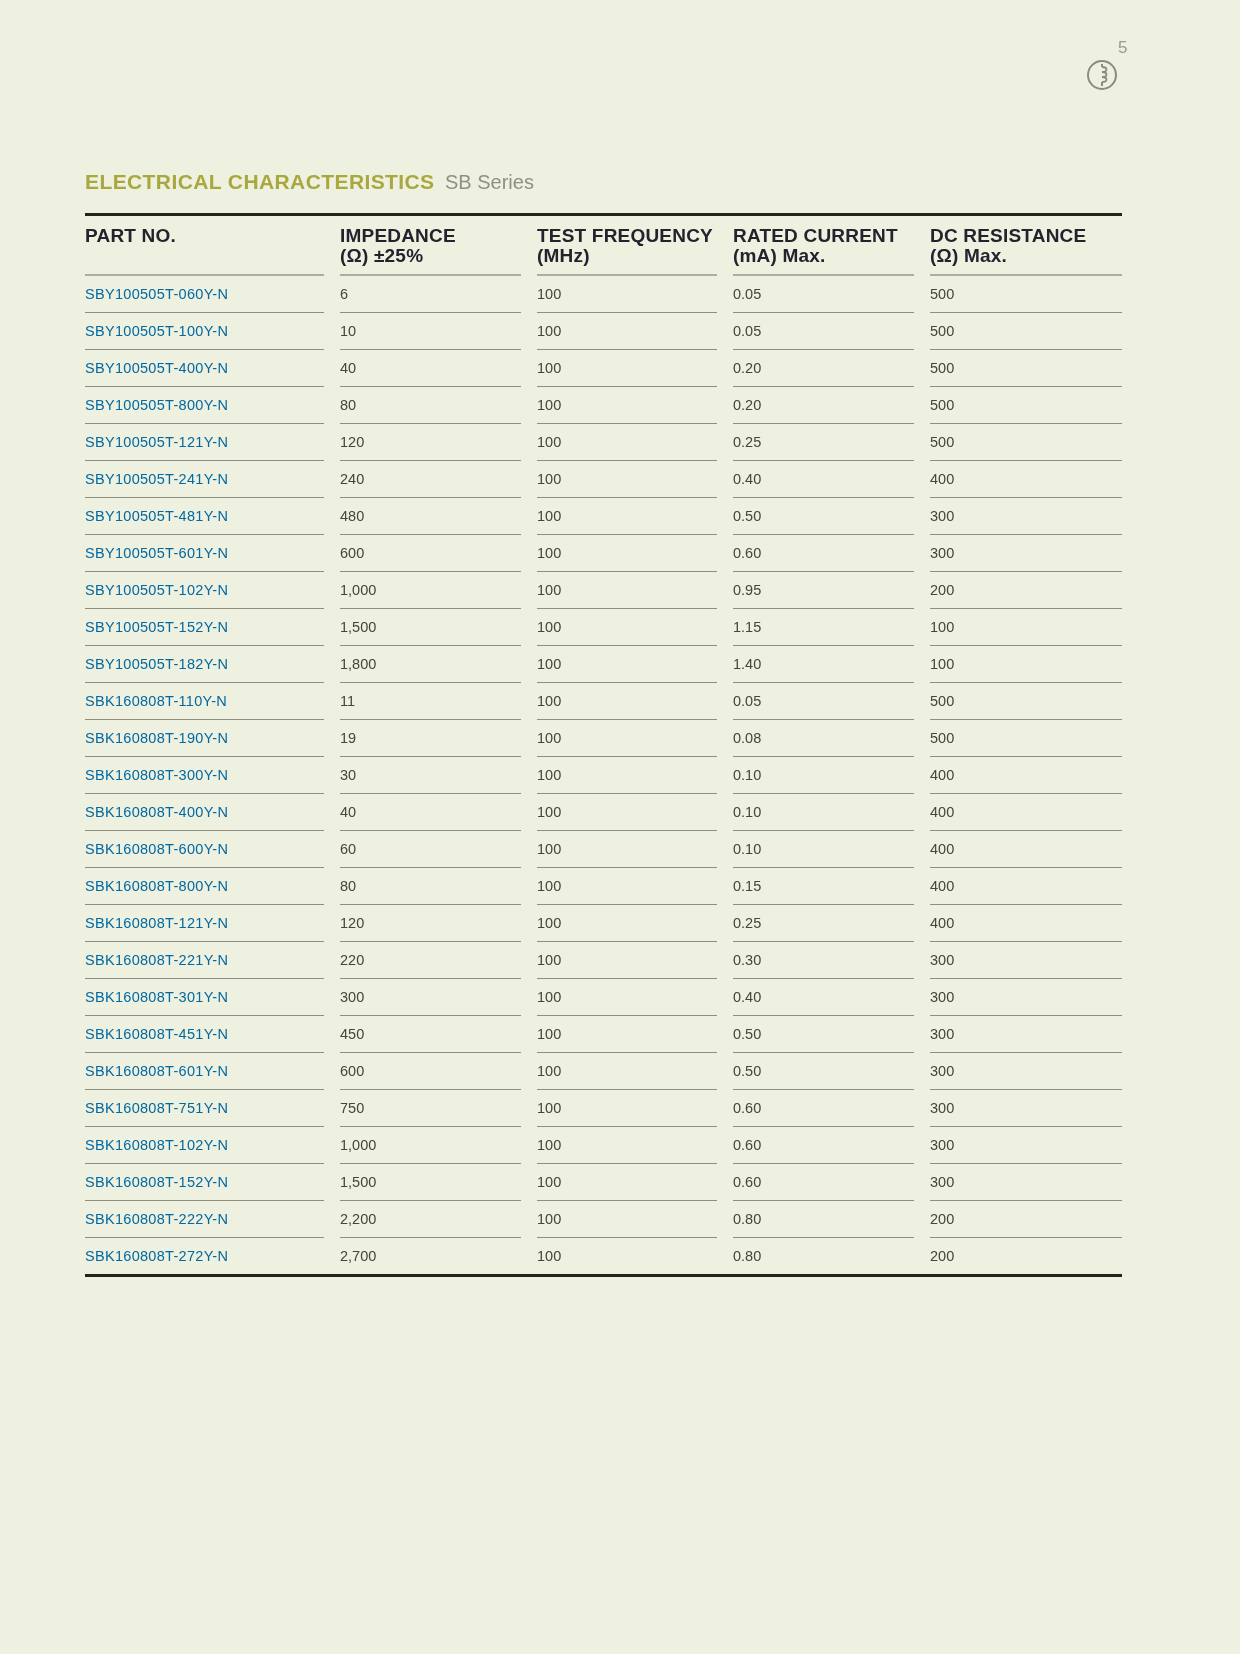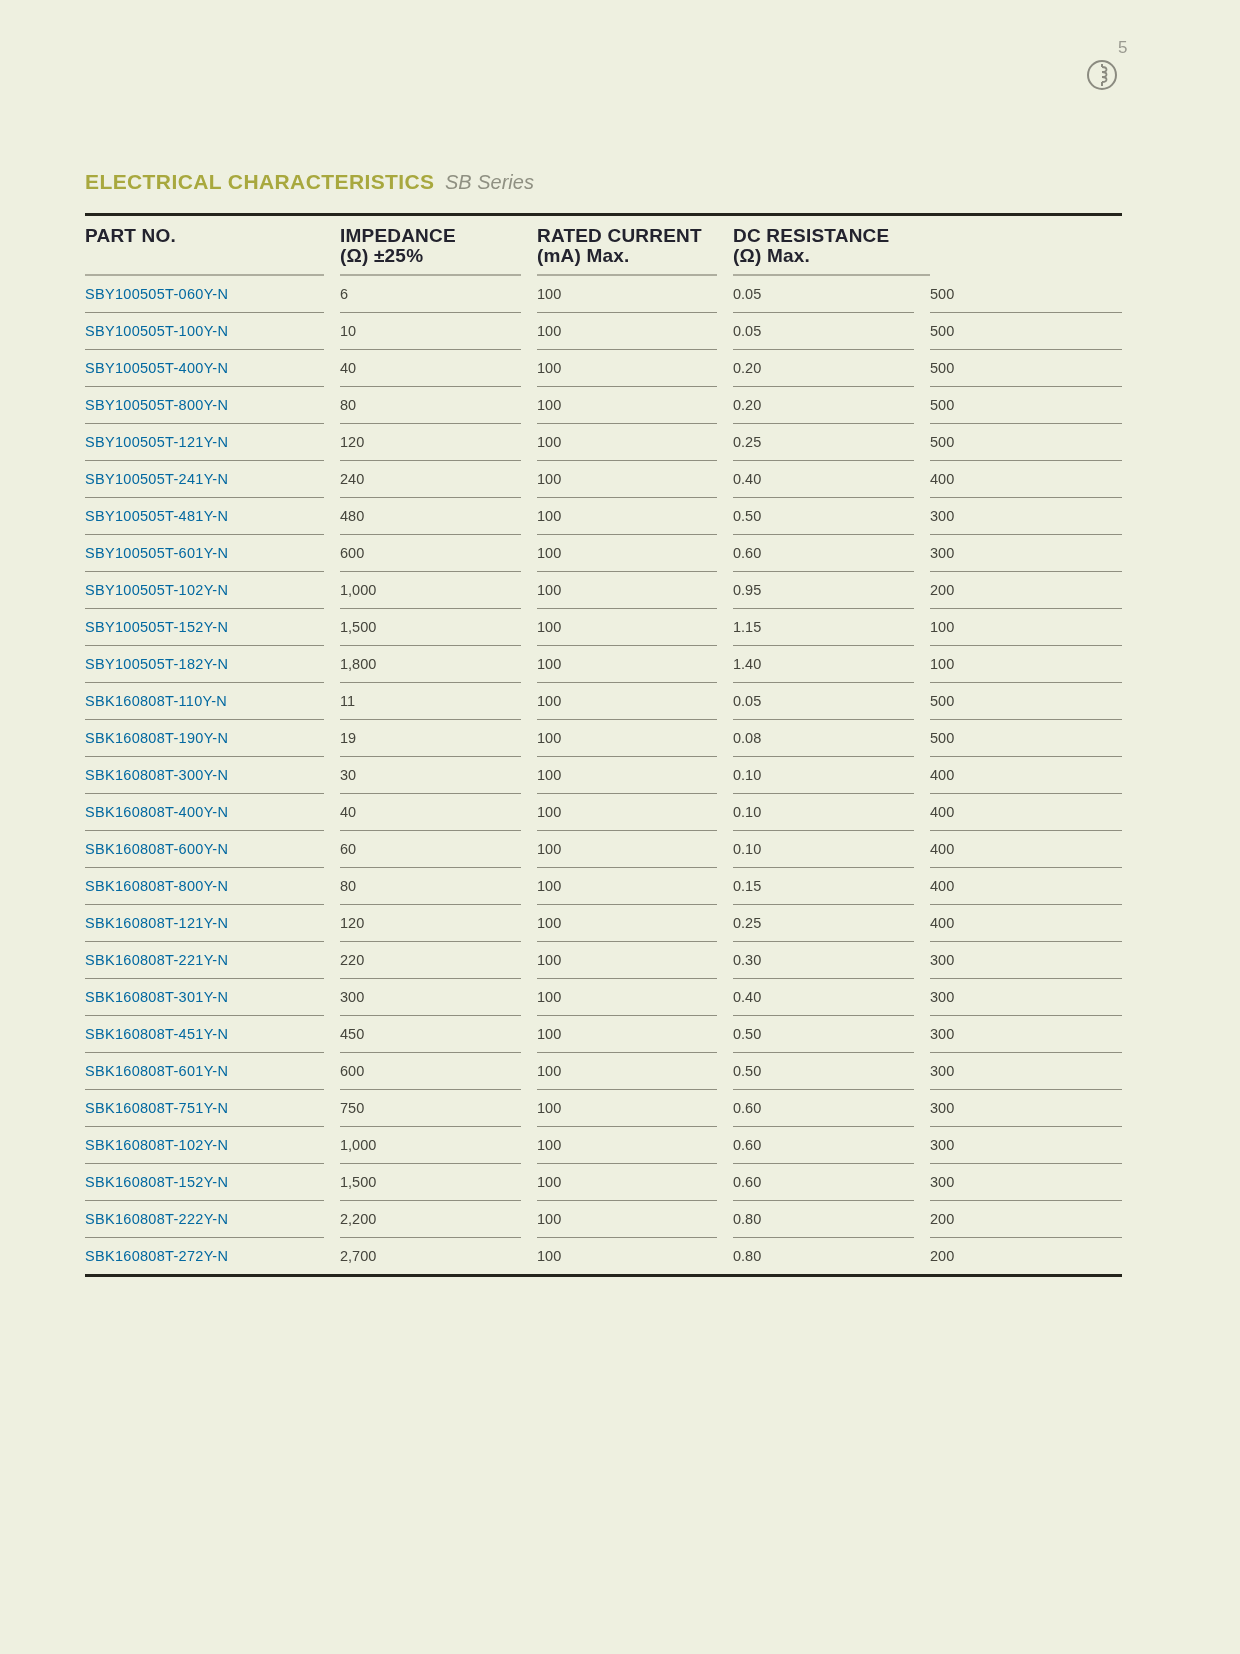--- a/index.html
+++ b/index.html
@@ -18,21 +18,21 @@
     position:absolute; top:54px; left:1082px;
     width:40px; height:40px;
   }
   .content {
     position:absolute; left:85px; top:170px; width:1037px;
   }
   .title-row { line-height:24px; margin-bottom:17px; white-space:nowrap; }
   .title {
     color:#a8a83e; font-weight:bold; font-size:21px; letter-spacing:0.4px;
   }
-  .series { color:#8f9082; font-size:20px; margin-left:6px;font-style:italic; }
+  .series { color:#8f9082; font-size:20px; margin-left:6px; }
 
   .table {
     border-top:3px solid #24241c;
     border-bottom:3px solid #24241c;
   }
   .thead, .trow {
     display:grid;
     grid-template-columns:255px 197px 196px 197px 192px;
   }
   .hcell {
@@ -80,20 +80,24 @@
     <div class="table">
       <div class="thead">
           <div class="hcell">
             <div class="h1">PART NO.</div>
           </div>
           <div class="hcell">
             <div class="h1">IMPEDANCE</div>
             <div class="h2">(Ω) ±25%</div>
           </div>
           <div class="hcell">
+            <div class="h1">TEST FREQUENCY</div>
+            <div class="h2">(MHz)</div>
+          </div>
+          <div class="hcell">
             <div class="h1">RATED CURRENT</div>
             <div class="h2">(mA) Max.</div>
           </div>
           <div class="hcell">
             <div class="h1">DC RESISTANCE</div>
             <div class="h2">(Ω) Max.</div>
           </div>
         </div>
       <div>
           <div class="trow">

